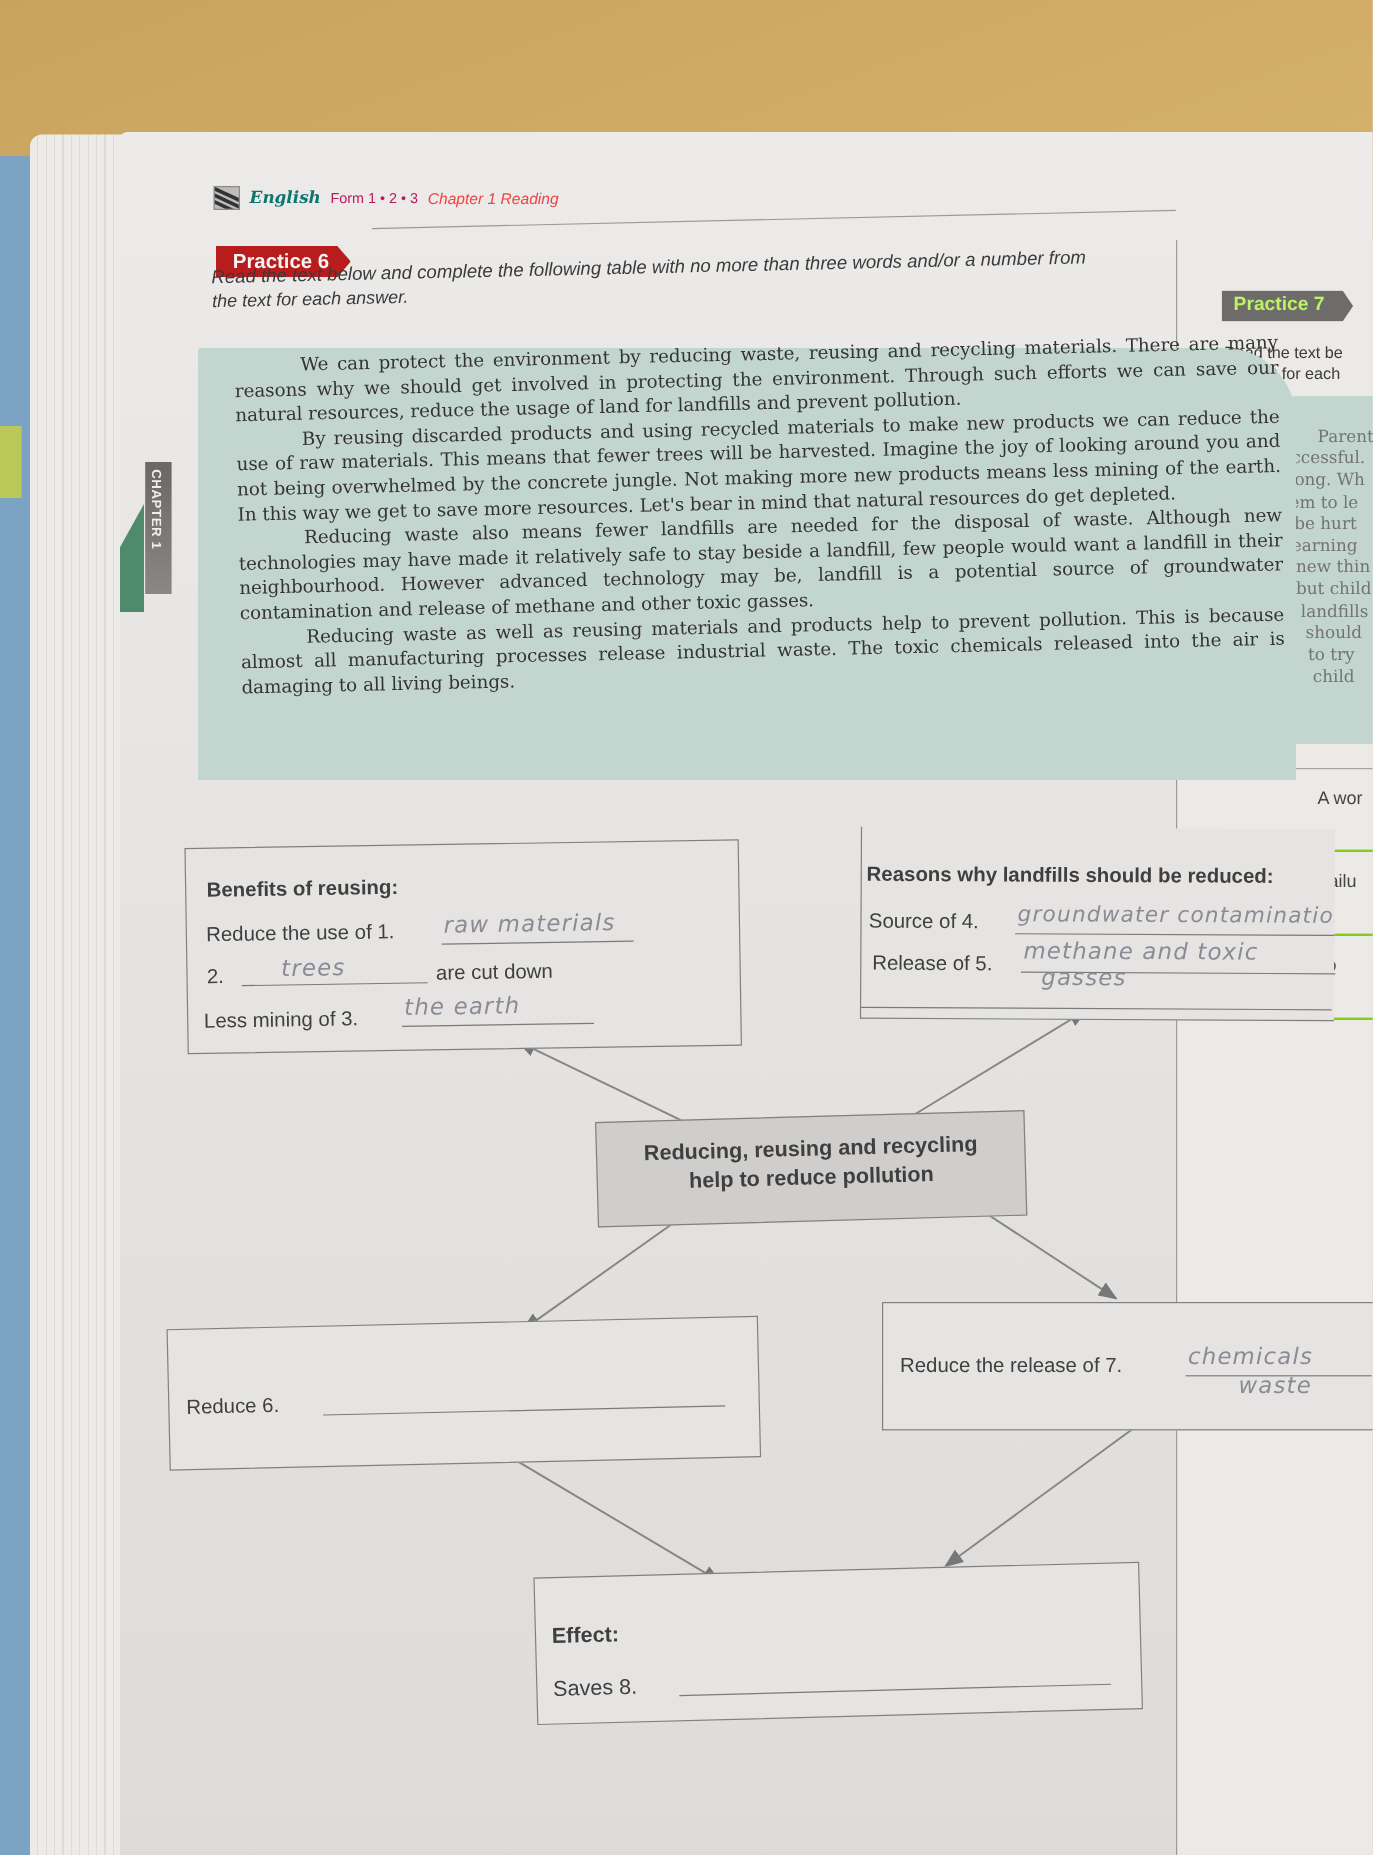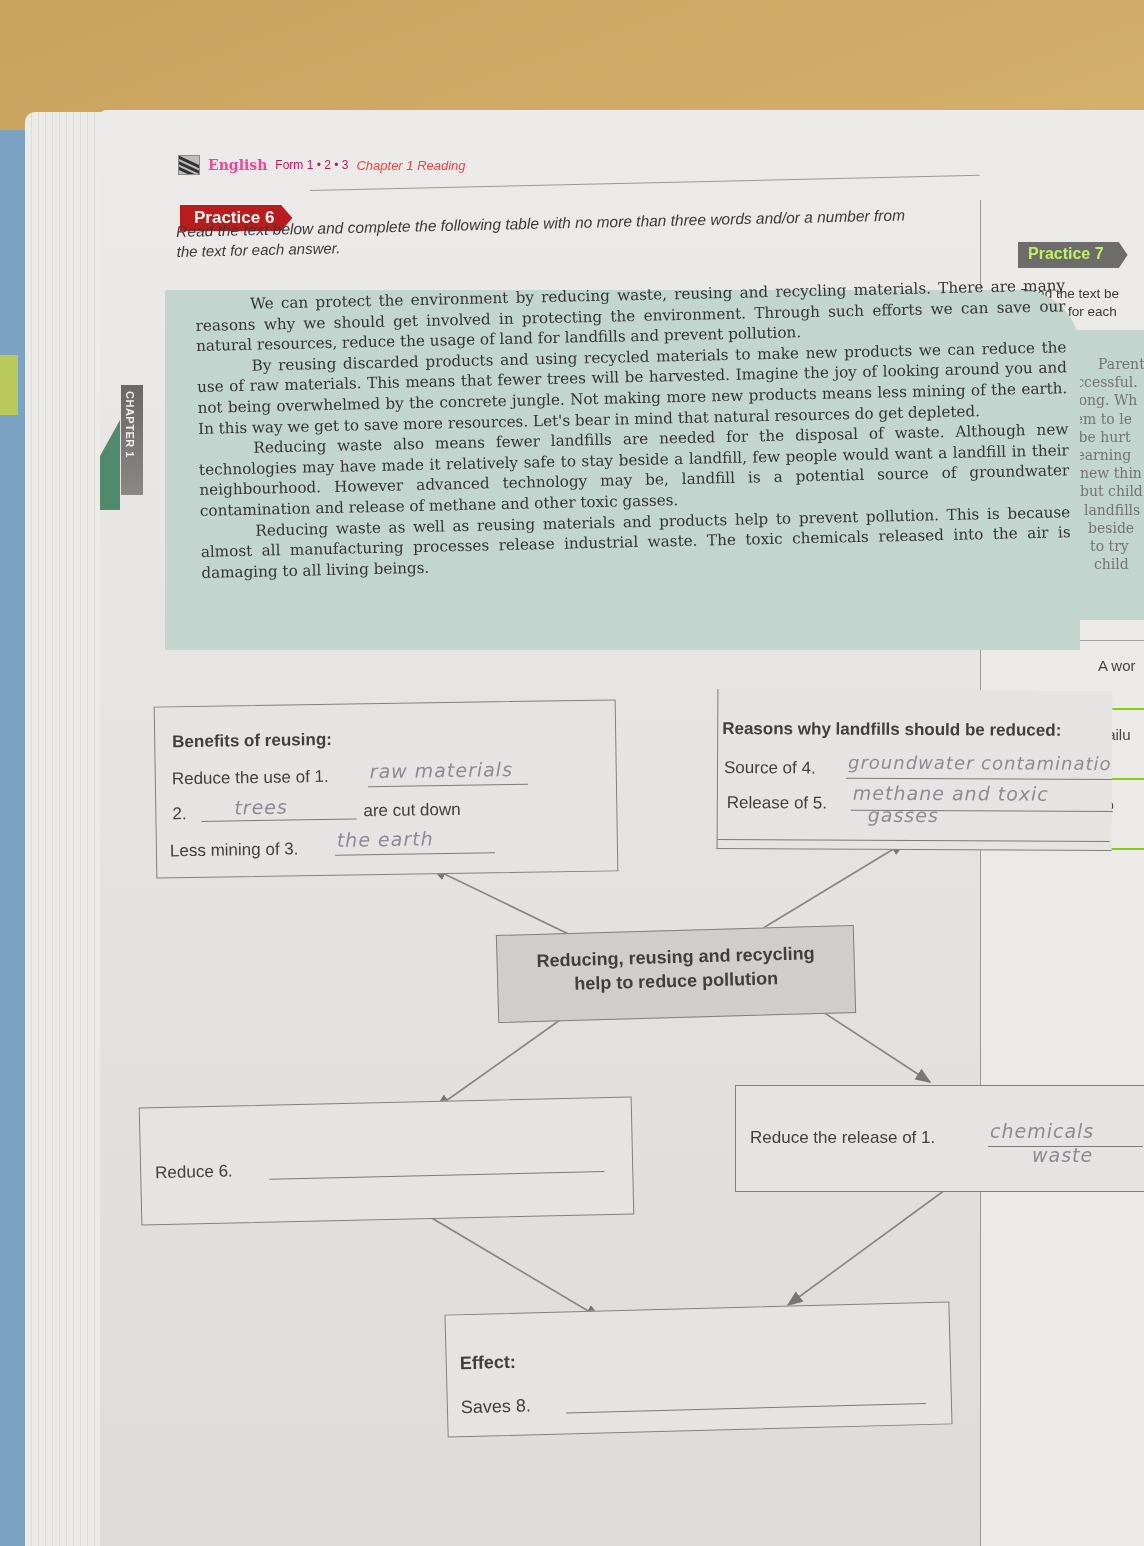--- a/index.html
+++ b/index.html
@@ -29,21 +29,21 @@
   .chapter-tab { position: absolute; left: 121px; top: 385px; width: 22px; height: 110px;
     background: linear-gradient(180deg, #6a6764, #8a8785); }
   .chapter-tab span { position: absolute; left: 3px; top: 6px; writing-mode: vertical-rl;
     color: #eeeeee; font-size: 11px; font-weight: bold; letter-spacing: 0.5px; }
   .chapter-green { position: absolute; left: 100px; top: 420px; width: 20px; height: 90px; background: #4f8a6c; clip-path: polygon(100% 0, 100% 100%, 0 100%, 0 40%); }
 
   
   .header { position: absolute; left: 178px; top: 155px; display: flex; align-items: center; gap: 8px; }
   .logo { width: 22px; height: 20px; background: #bdbcba; border: 1px solid #8a8a8a; position: relative; overflow: hidden; }
   .logo::before { content: ""; position: absolute; left: -6px; top: 4px; width: 30px; height: 3px; background: #333; transform: rotate(25deg); box-shadow: 0 5px 0 #333, 0 10px 0 #333; }
-  .hdr-subject { font-family: "DejaVu Serif", serif; font-weight: bold; font-size: 14px; color: #ec4899; }
+  .hdr-subject { font-family: "DejaVu Serif", serif; font-weight: bold; font-size: 14px; color: #0f766e; font-style: italic; }
   .hdr-form { font-size: 12px; color: #be185d; }
   .hdr-chapter { font-size: 13px; font-style: italic; color: #ef4444; }
   .header-rule { position: absolute; left: 310px; top: 190px; width: 670px; height: 1px; background: #999; transform: rotate(-1.3deg); transform-origin: left; }
 
   .practice-badge { position: absolute; left: 180px; top: 205px; height: 26px; padding: 3px 18px 0 14px;
     background: #b91c1c; color: #f4f4f4; font-weight: bold; font-size: 17px;
     clip-path: polygon(0 0, 90% 0, 100% 50%, 90% 100%, 0 100%); }
   .practice7-badge { position: absolute; left: 1018px; top: 242px; height: 26px; padding: 3px 24px 0 10px;
     background: #6e6c6a; color: #bef264; font-weight: bold; font-size: 16px;
     clip-path: polygon(0 0, 92% 0, 100% 50%, 92% 100%, 0 100%); }
@@ -103,21 +103,21 @@
 <div class="rp-text">
   <div style="padding-left:38px">Parent</div>
   <div>successful.</div>
   <div>wrong. Wh</div>
   <div>them to le</div>
   <div>to be hurt</div>
   <div style="padding-left:12px">learning</div>
   <div style="padding-left:20px">new thin</div>
   <div style="padding-left:20px">but child</div>
   <div style="padding-left:24px">landfills</div>
-  <div style="padding-left:28px">beside</div>
+  <div style="padding-left:28px">should</div>
   <div style="padding-left:30px">to try</div>
   <div style="padding-left:34px">child</div>
 </div>
 <div class="rp-table">
   <div class="rp-row" style="border-top:1px solid #a3a3a3">A wor</div>
   <div class="rp-row">Failu</div>
   <div class="rp-row">To</div>
 </div>
 
 <div class="chapter-green"></div>
@@ -196,21 +196,21 @@
   </div>
 </div>
 
 <div class="box box-reduce6">
   <div class="lbl" style="left:14px;top:55px">Reduce 6.</div>
   <div class="blank" style="left:128px;top:73px;width:335px"></div>
   <div class="hand" style="left:130px;top:48px"></div>
 </div>
 
 <div class="box box-reduce7">
-  <div class="lbl" style="left:14px;top:42px">Reduce the release of 1.</div>
+  <div class="lbl" style="left:14px;top:42px">Reduce the release of 7.</div>
   <div class="blank" style="left:252px;top:60px;width:155px"></div>
   <div class="hand" style="left:254px;top:34px">chemicals</div>
   <div class="hand" style="left:296px;top:58px">waste</div>
 </div>
 
 <div class="box box-effect">
   <div class="lbl b" style="left:13px;top:38px;font-size:18px">Effect:</div>
   <div class="lbl" style="left:13px;top:82px;font-size:18px">Saves 8.</div>
   <div class="blank" style="left:118px;top:100px;width:360px"></div>
   <div class="hand" style="left:120px;top:74px"></div>

